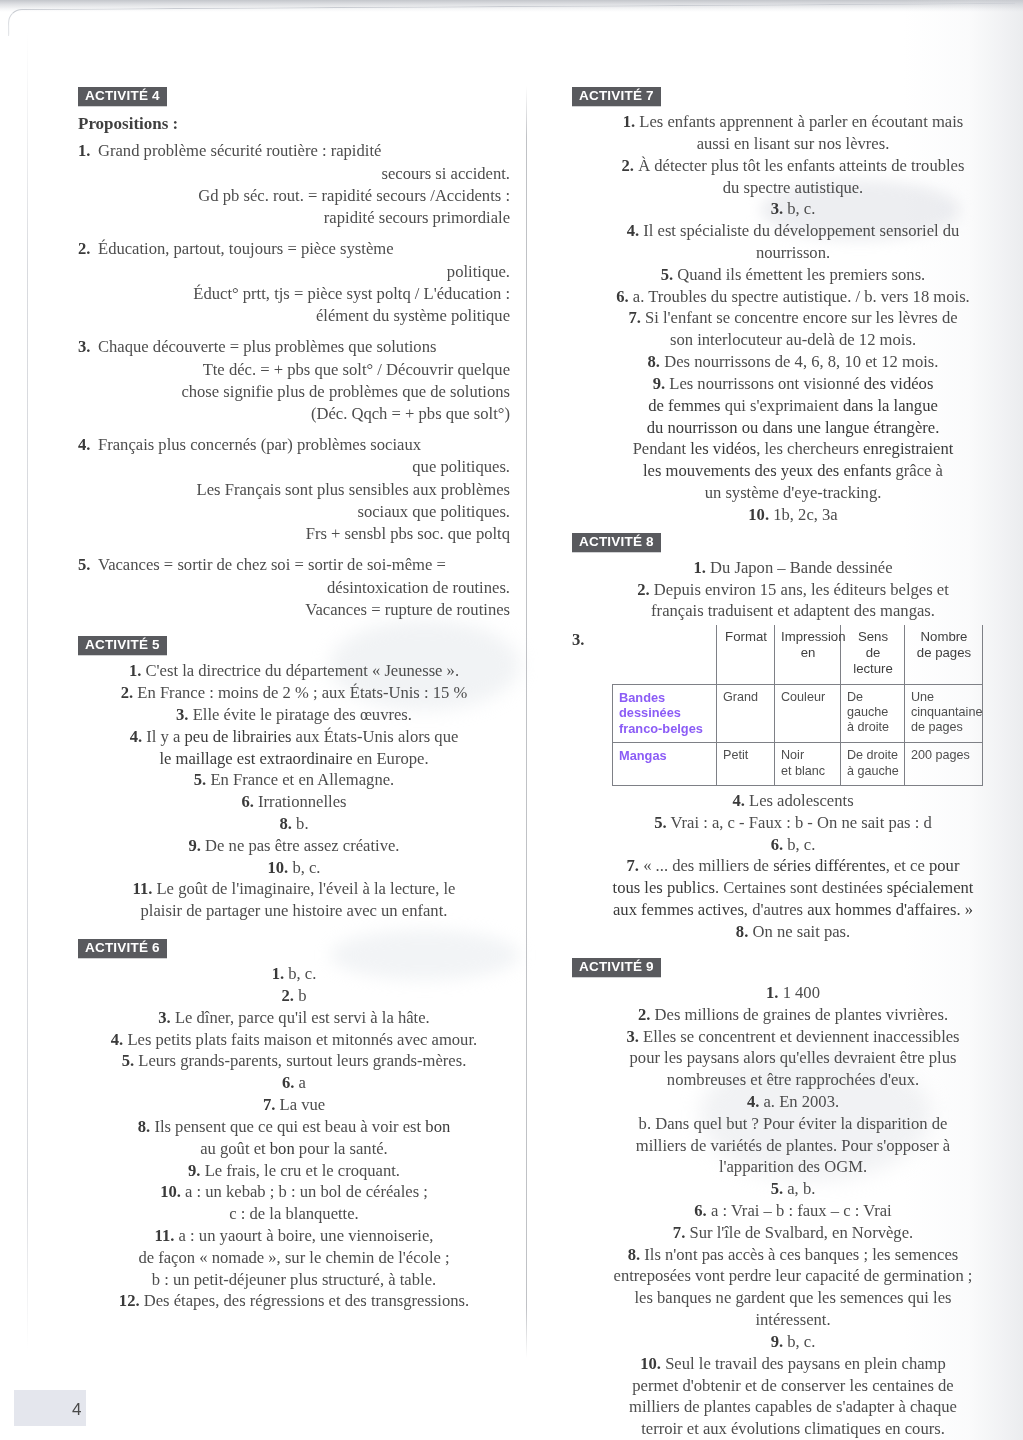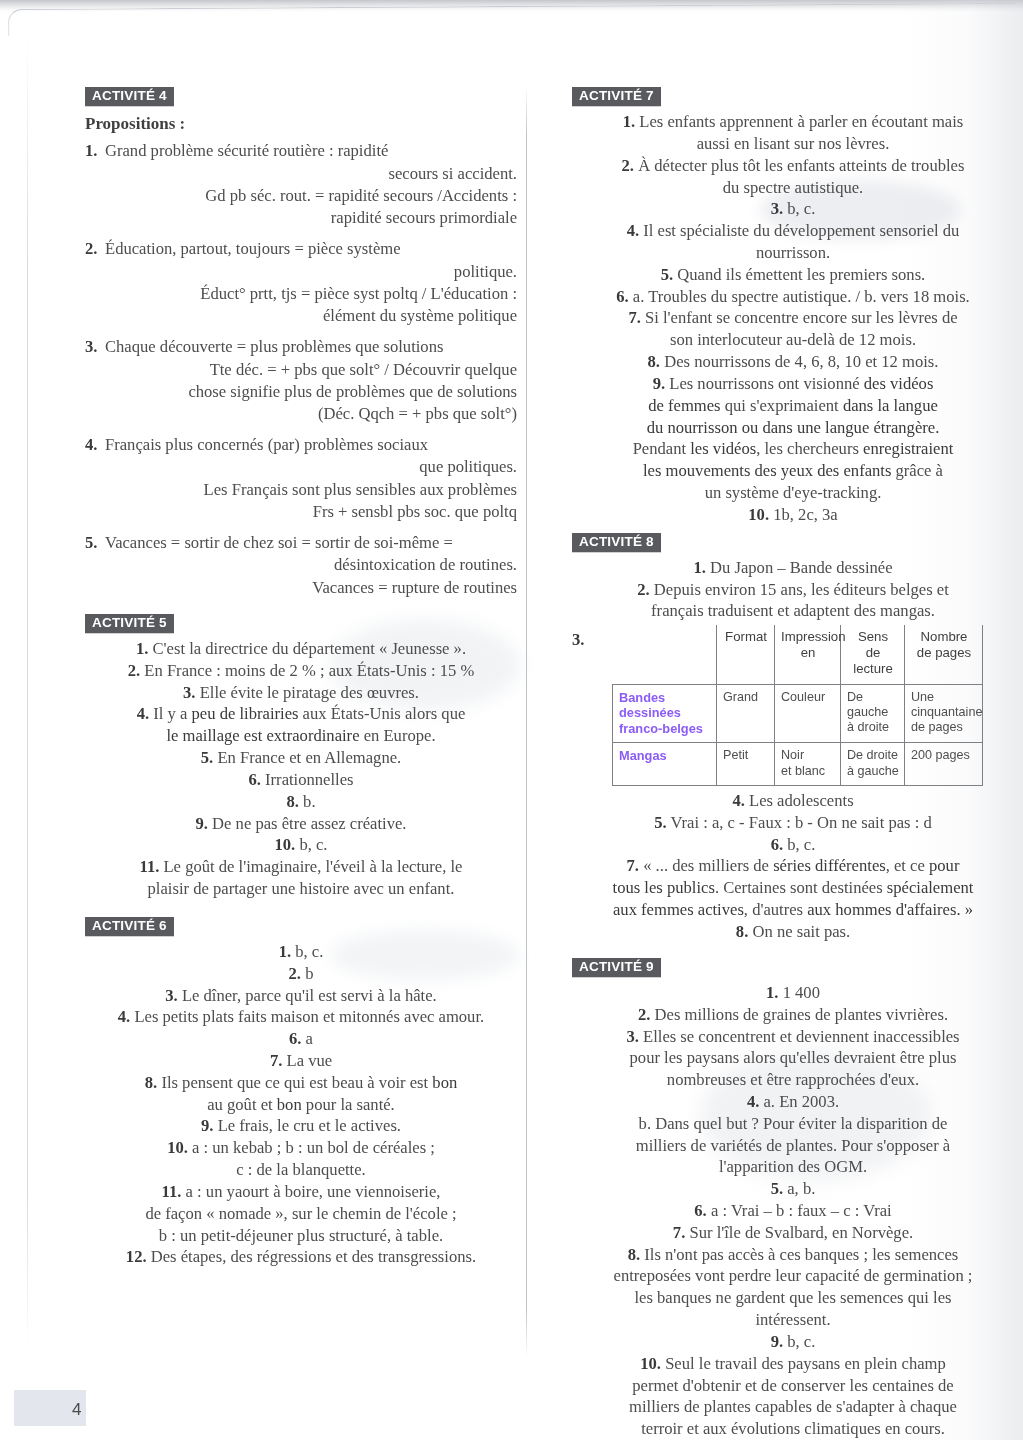--- a/index.html
+++ b/index.html
@@ -63,21 +63,21 @@
     width: 1px;
     height: 1272px;
     background: linear-gradient(to bottom, rgba(140,143,150,0) 0%, rgba(140,143,150,.55) 4%, rgba(140,143,150,.55) 96%, rgba(140,143,150,0) 100%);
   }
 
   
   .col {
     position: absolute;
     top: 86px;
   }
-  .col-left  { left: 85px; width: 432px; }
+  .col-left  { left: 78px; width: 432px; }
   .col-right { left: 572px; width: 442px; }
 
   
   .act-badge {
     display: inline-block;
     background: #595a5e;
     color: #ffffff;
     font-family: "Liberation Sans", sans-serif;
     font-weight: bold;
     font-size: 13.5px;
@@ -235,20 +235,21 @@
         <li>
           <span class="num">3.</span><span>Chaque découverte = plus problèmes que solutions</span>
           <span class="cont">Tte déc. = + pbs que solt° / Découvrir quelque</span>
           <span class="cont">chose signifie plus de problèmes que de solutions</span>
           <span class="cont">(Déc. Qqch = + pbs que solt°)</span>
         </li>
         <li>
           <span class="num">4.</span><span>Français plus concernés (par) problèmes sociaux</span>
           <span class="cont">que politiques.</span>
           <span class="cont">Les Français sont plus sensibles aux problèmes</span>
+          <span class="cont">sociaux que politiques.</span>
           <span class="cont">Frs + sensbl pbs soc. que poltq</span>
         </li>
         <li>
           <span class="num">5.</span><span>Vacances = sortir de chez soi = sortir de soi-même =</span>
           <span class="cont">désintoxication de routines.</span>
           <span class="cont">Vacances = rupture de routines</span>
         </li>
       </ul>
     </div>
 
@@ -271,27 +272,28 @@
       </ul>
     </div>
 
     <div style="margin-top:16px;">
       <div class="act-badge">ACTIVITÉ 6</div>
       <ul class="list-flush">
         <li><span class="num">1.</span> <span>b, c.</span></li>
         <li><span class="num">2.</span> <span>b</span></li>
         <li><span class="num">3.</span> <span>Le dîner, parce qu'il est servi à la hâte.</span></li>
         <li><span class="num">4.</span> <span>Les petits plats faits maison et mitonnés avec amour.</span></li>
+        <li><span class="num">5.</span> <span>Leurs grands-parents, surtout leurs grands-mères.</span></li>
         <li><span class="num">6.</span> <span>a</span></li>
         <li><span class="num">7.</span> <span>La vue</span></li>
         <li>
           <span class="num">8.</span> <span>Ils pensent que ce qui est beau à voir est </span><span class="bold">bon</span><br>
           <span>au goût et </span><span class="bold">bon</span><span> pour la santé.</span>
         </li>
-        <li><span class="num">9.</span> <span>Le frais, le cru et le actives.</span></li>
+        <li><span class="num">9.</span> <span>Le frais, le cru et le croquant.</span></li>
         <li><span class="num">10.</span> <span>a : un kebab ; b : un bol de céréales ;</span><br><span>c : de la blanquette.</span></li>
         <li><span class="num">11.</span> <span>a : un yaourt à boire, une viennoiserie,</span><br><span>de façon « nomade », sur le chemin de l'école ;</span><br><span>b : un petit-déjeuner plus structuré, à table.</span></li>
         <li><span class="num">12.</span> <span>Des étapes, des régressions et des transgressions.</span></li>
       </ul>
     </div>
 
   </div>
 
   <div class="col col-right">
 

